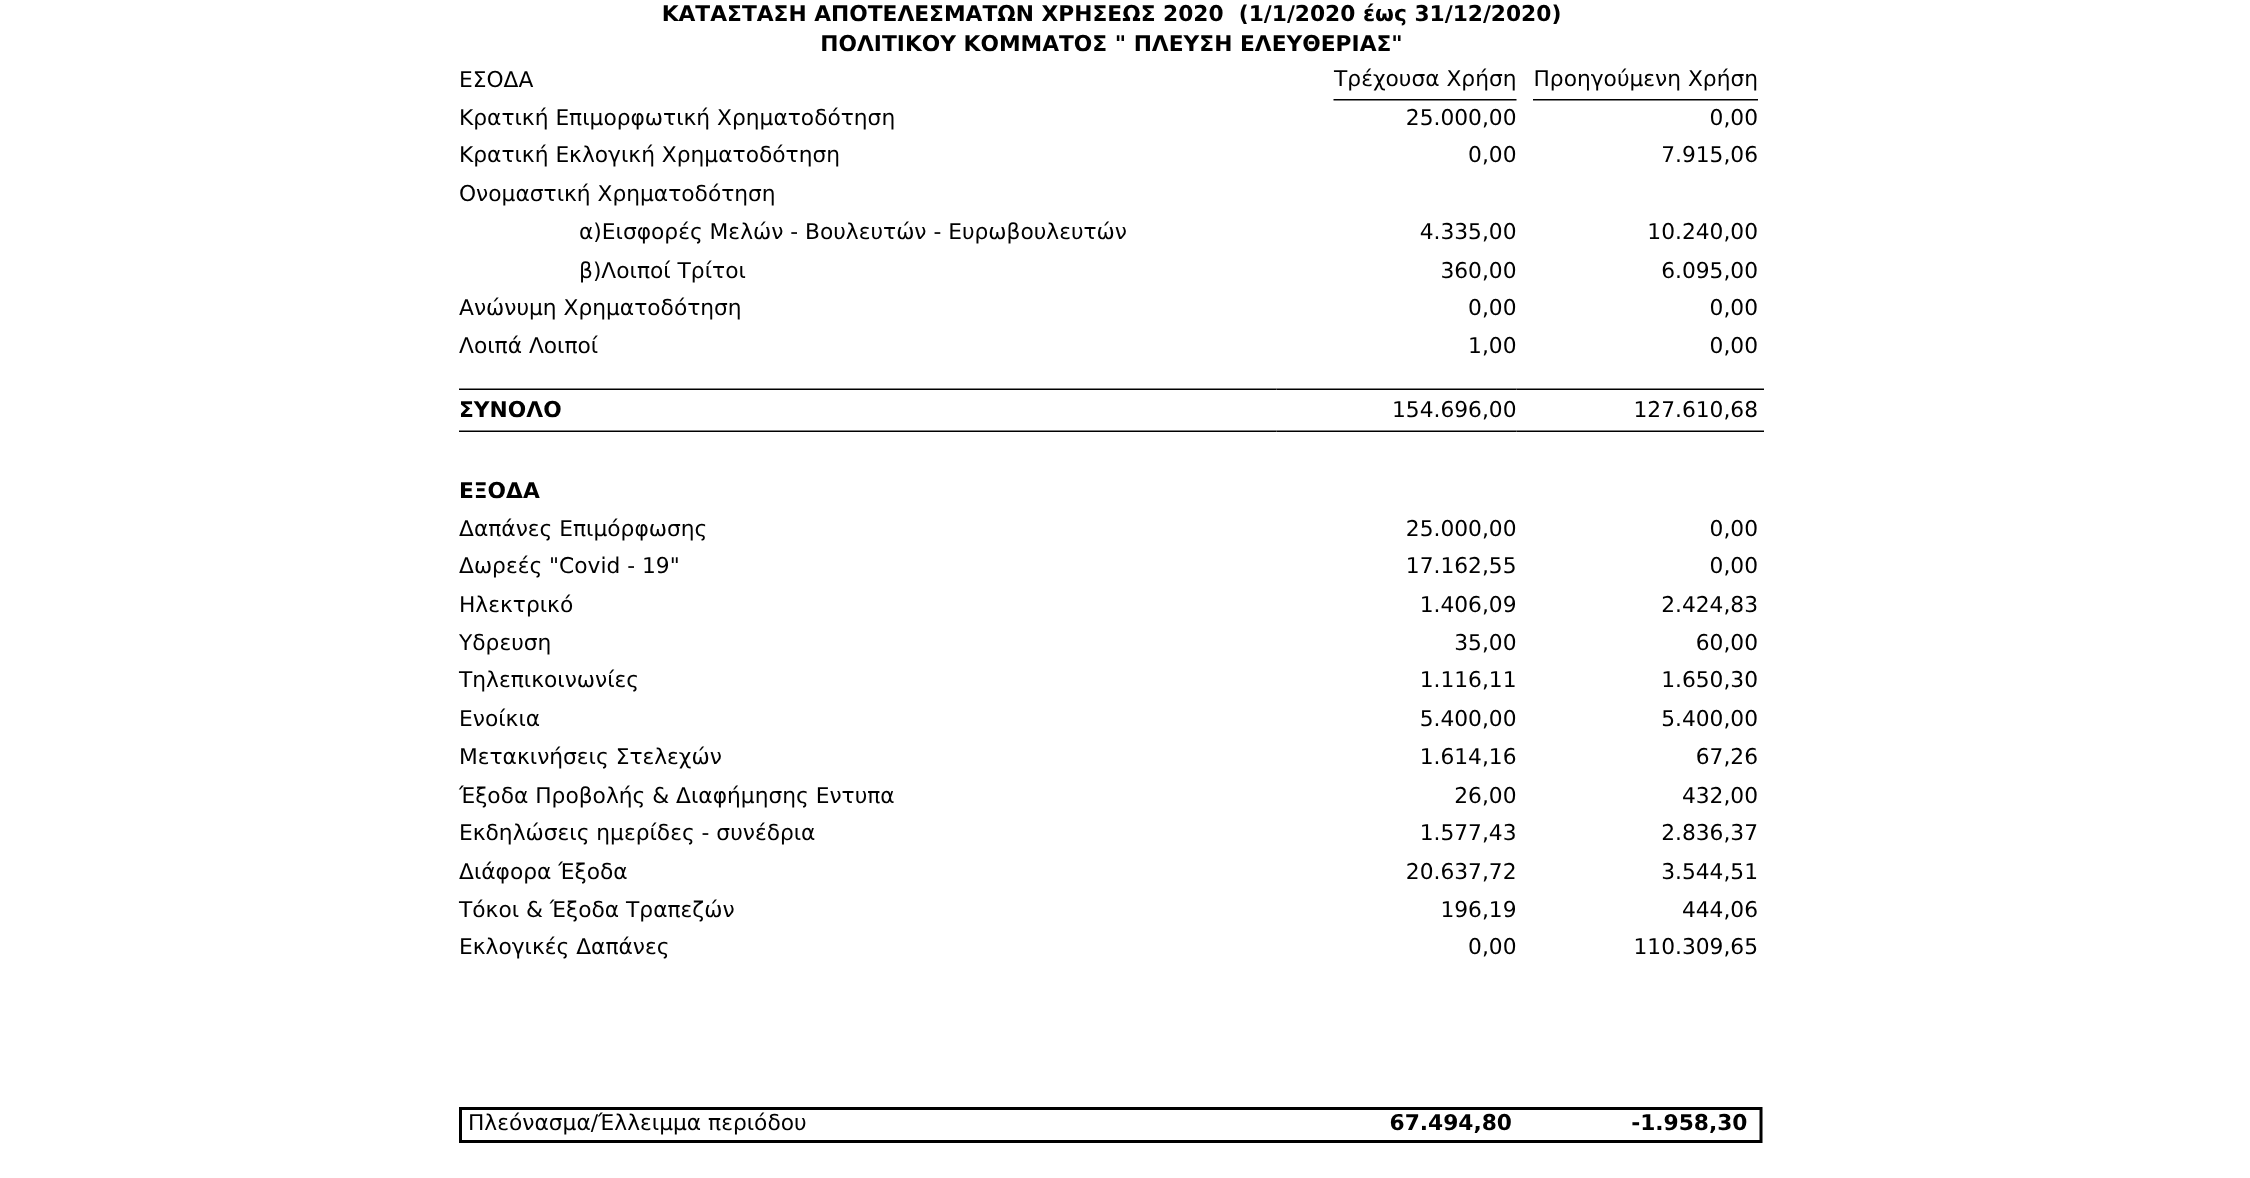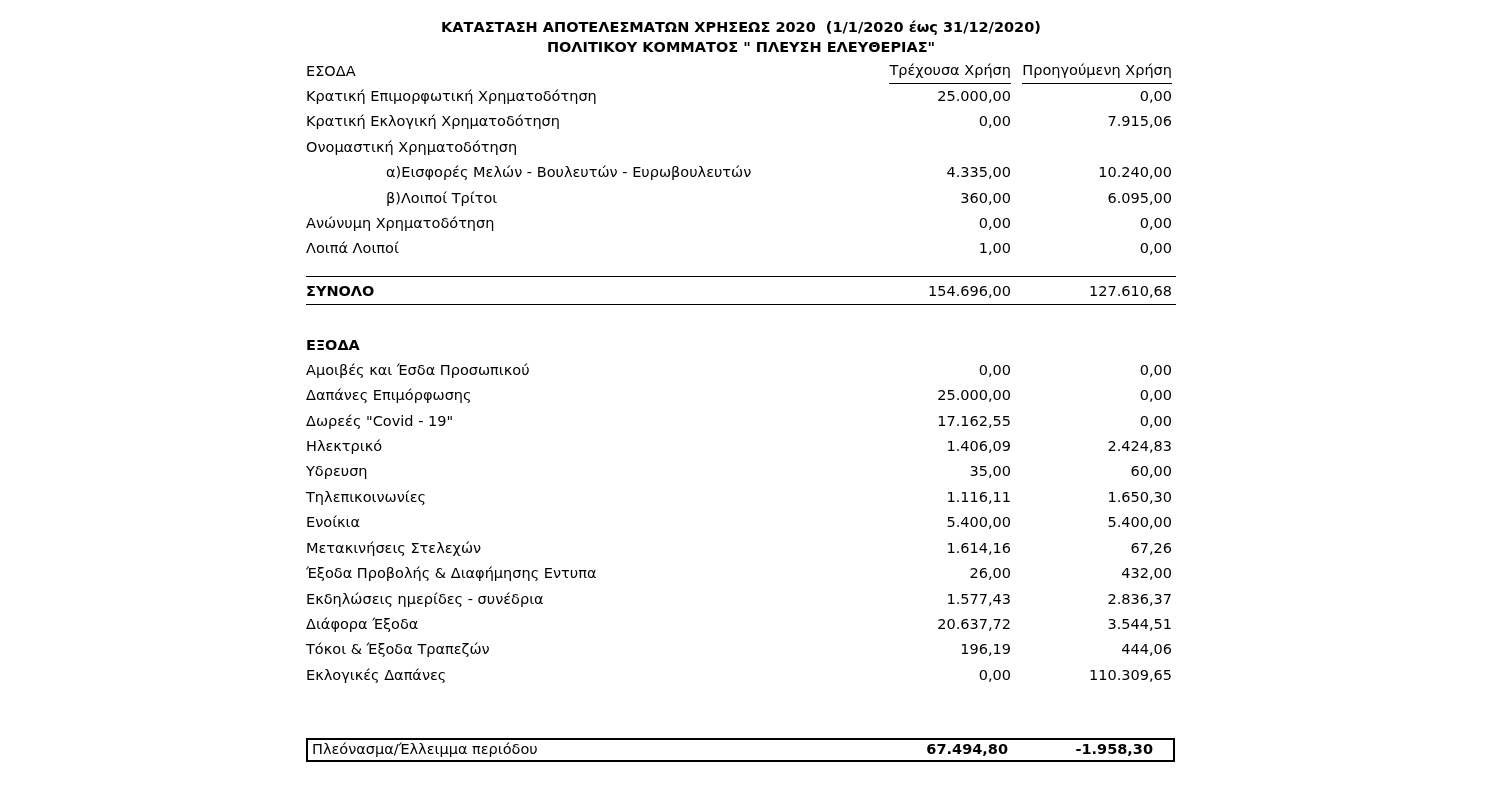--- a/index.html
+++ b/index.html
@@ -21,21 +21,21 @@
     overflow: hidden;
   }
   .sheet {
     position: absolute;
     left: 306px;
     top: 0;
     width: 870px;
   }
 
   
-  .title-block { padding-top: 17px; }
+  .title-block { }
   .doc-title {
     font-size: 14.5px;
     font-weight: bold;
     text-align: center;
     line-height: 20px;
     white-space: pre;
   }
   .doc-subtitle {
     font-size: 14.5px;
     font-weight: bold;
@@ -120,21 +120,21 @@
     vertical-align: middle;
     white-space: pre;
   }
   table.result td.label { text-align: left; padding-left: 4px; }
   table.result td.num {
     text-align: right;
     font-weight: bold;
     font-variant-numeric: tabular-nums;
   }
   table.result td.num.cur  { padding-right: 3px; }
-  table.result td.num.prev { padding-right: 20px; }
+  table.result td.num.prev { padding-right: 8px; }
 </style>
 </head>
 <body>
 
 <div class="page">
   <div class="sheet">
 
     <div class="title-block">
       <div class="doc-title">ΚΑΤΑΣΤΑΣΗ ΑΠΟΤΕΛΕΣΜΑΤΩΝ ΧΡΗΣΕΩΣ 2020  (1/1/2020 έως 31/12/2020)</div>
       <div class="doc-subtitle">ΠΟΛΙΤΙΚΟΥ ΚΟΜΜΑΤΟΣ " ΠΛΕΥΣΗ ΕΛΕΥΘΕΡΙΑΣ"</div>
@@ -207,25 +207,20 @@
             <td></td>
             <td></td>
           </tr>
 
         <tr class="section-head">
           <td class="label">ΕΞΟΔΑ</td>
           <td class="num cur"></td>
           <td class="num prev"></td>
         </tr>
 
-        <tr>
-          <td class="label">Αμοιβές και Έσδα Προσωπικού</td>
-          <td class="num cur">0,00</td>
-          <td class="num prev">0,00</td>
-        </tr>
         <tr>
           <td class="label">Δαπάνες Επιμόρφωσης</td>
           <td class="num cur">25.000,00</td>
           <td class="num prev">0,00</td>
         </tr>
         <tr>
           <td class="label">Δωρεές "Covid - 19"</td>
           <td class="num cur">17.162,55</td>
           <td class="num prev">0,00</td>
         </tr>

